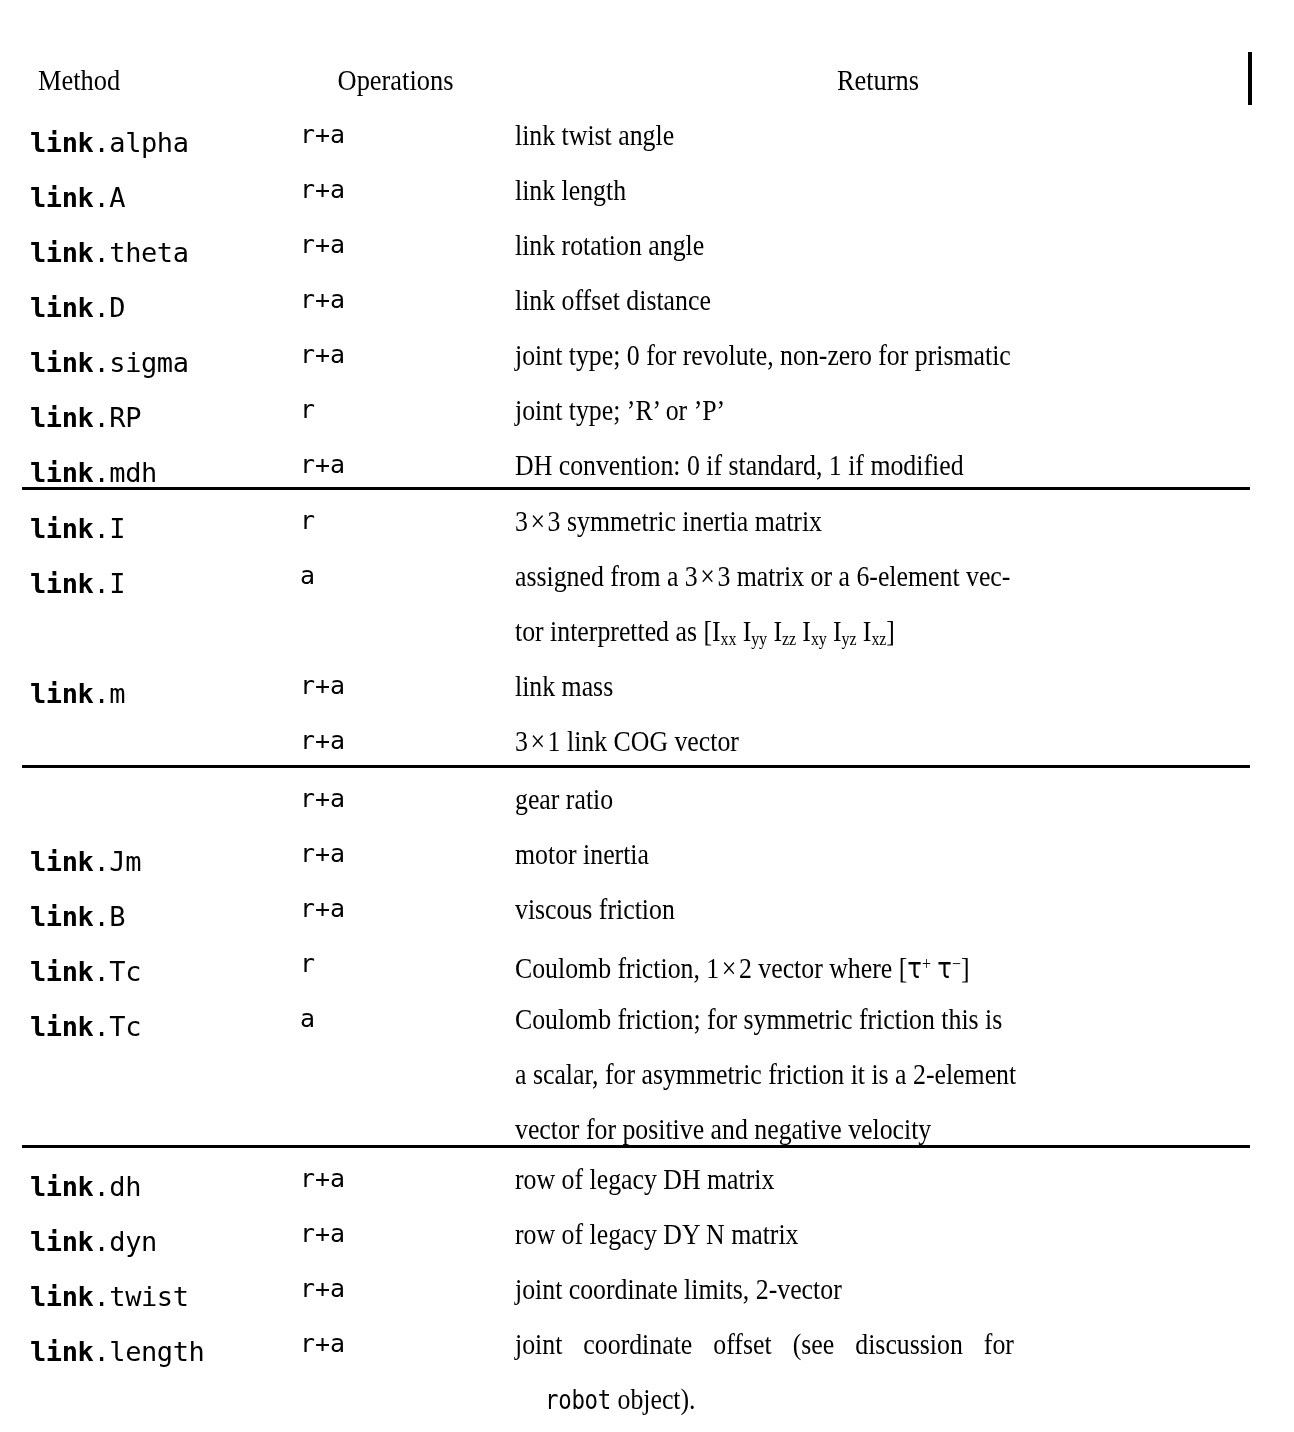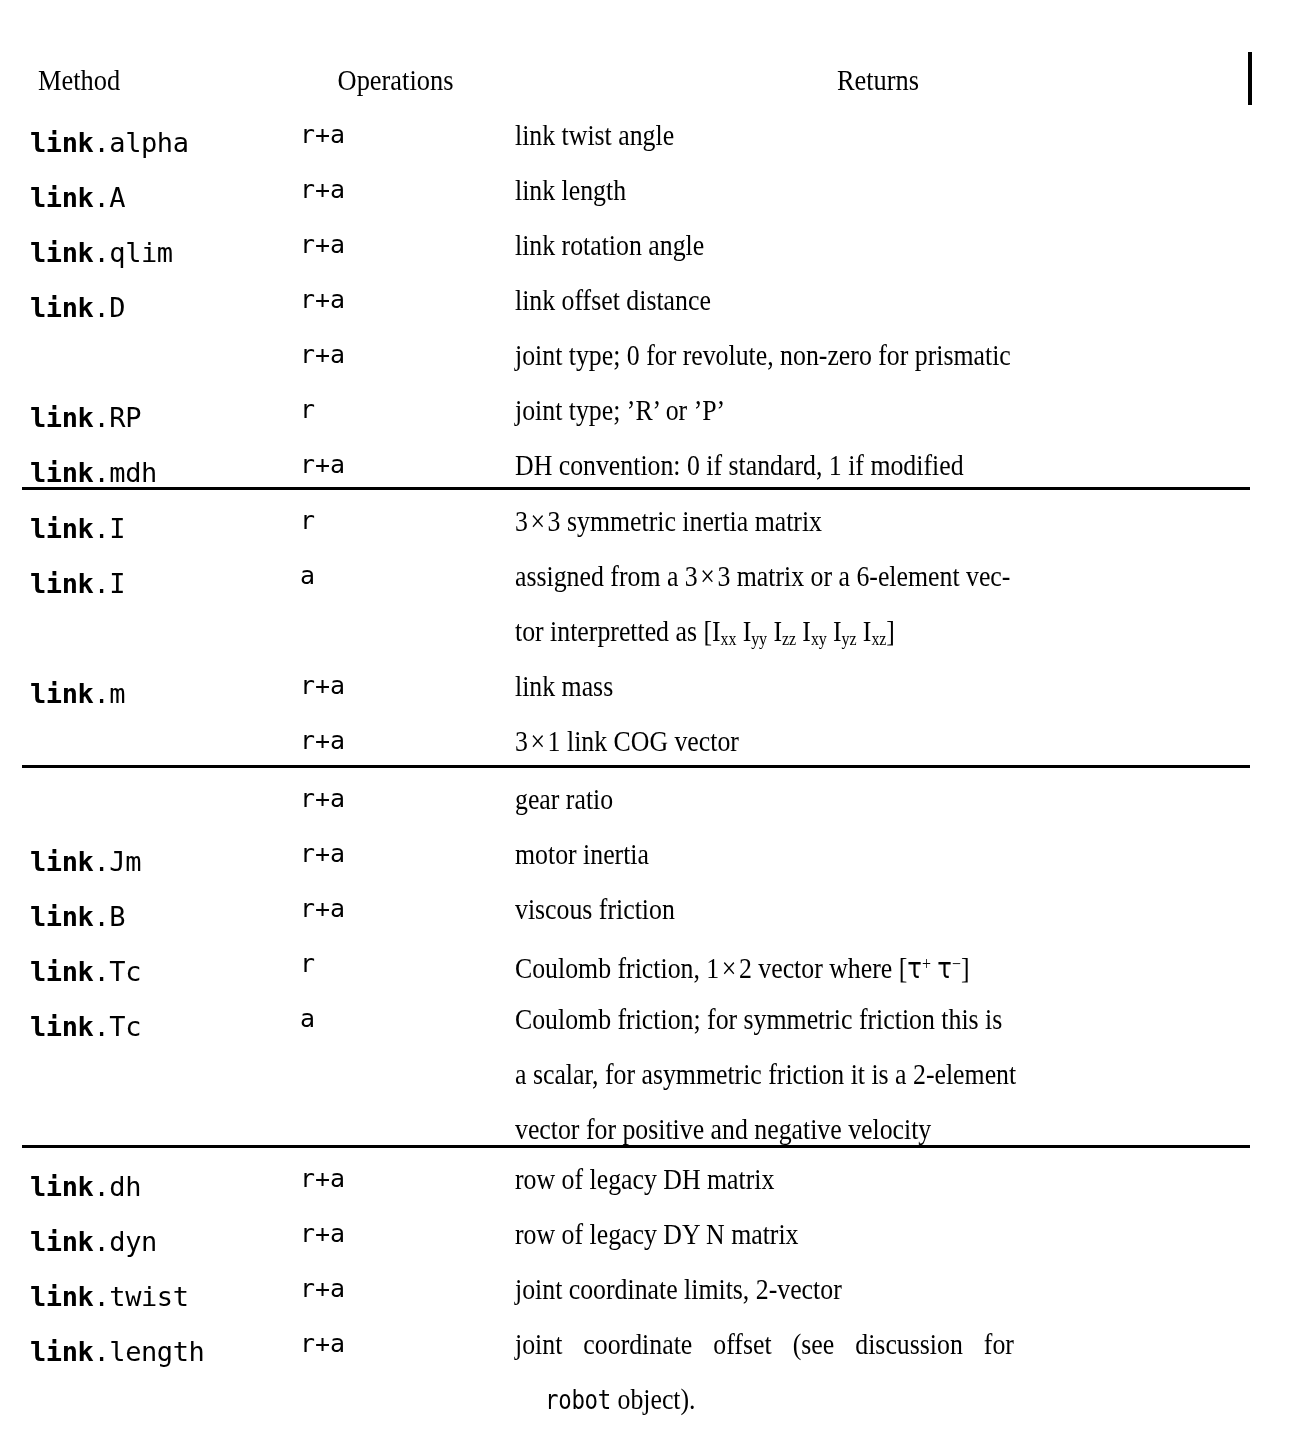--- a/index.html
+++ b/index.html
@@ -190,32 +190,33 @@
     <span class="col-returns">link twist angle</span>
   </div>
 
   <div class="row" style="top:162px;">
     <span class="col-method"><span class="obj">link</span><span class="mem">.A</span></span>
     <span class="col-ops">r+a</span>
     <span class="col-returns">link length</span>
   </div>
 
   <div class="row" style="top:217px;">
-    <span class="col-method"><span class="obj">link</span><span class="mem">.qlim</span></span>
+    <span class="col-method"><span class="obj">link</span><span class="mem">.theta</span></span>
     <span class="col-ops">r+a</span>
     <span class="col-returns">link rotation angle</span>
   </div>
 
   <div class="row" style="top:272px;">
     <span class="col-method"><span class="obj">link</span><span class="mem">.D</span></span>
     <span class="col-ops">r+a</span>
     <span class="col-returns">link offset distance</span>
   </div>
 
   <div class="row" style="top:327px;">
+    <span class="col-method"><span class="obj">link</span><span class="mem">.sigma</span></span>
     <span class="col-ops">r+a</span>
     <span class="col-returns">joint type; 0 for revolute, non-zero for prismatic</span>
   </div>
 
   <div class="row" style="top:382px;">
     <span class="col-method"><span class="obj">link</span><span class="mem">.RP</span></span>
     <span class="col-ops">r</span>
     <span class="col-returns">joint type; ’R’ or ’P’</span>
   </div>
 

